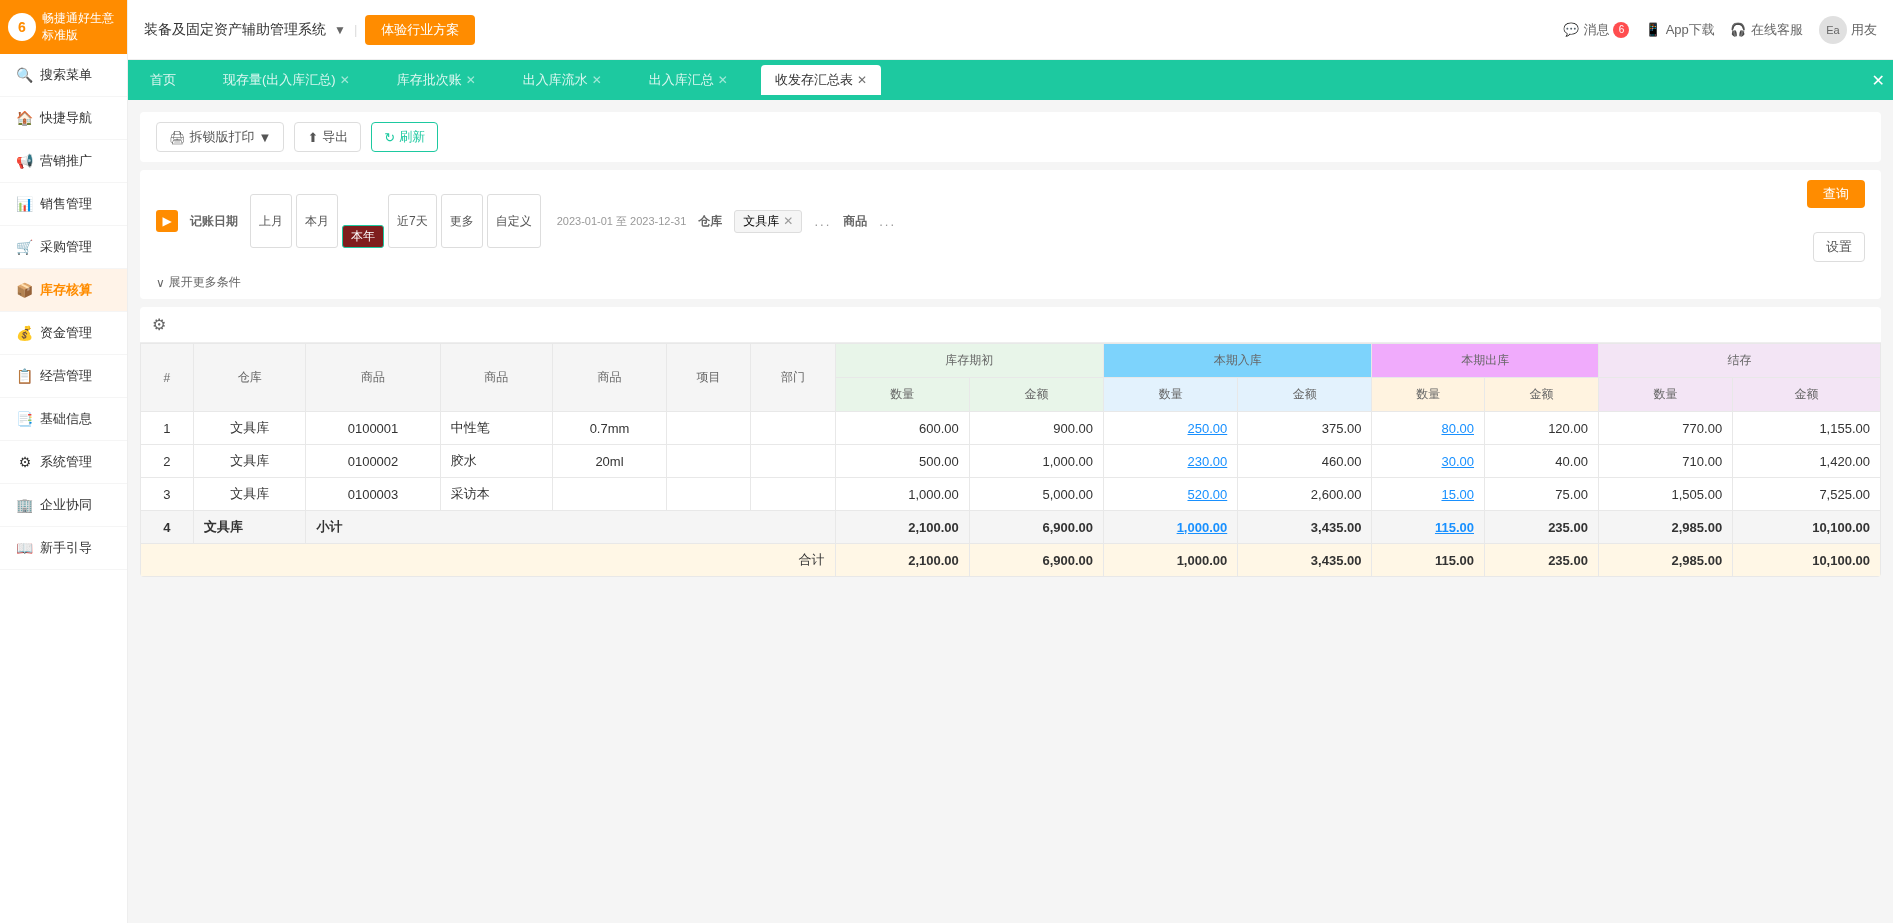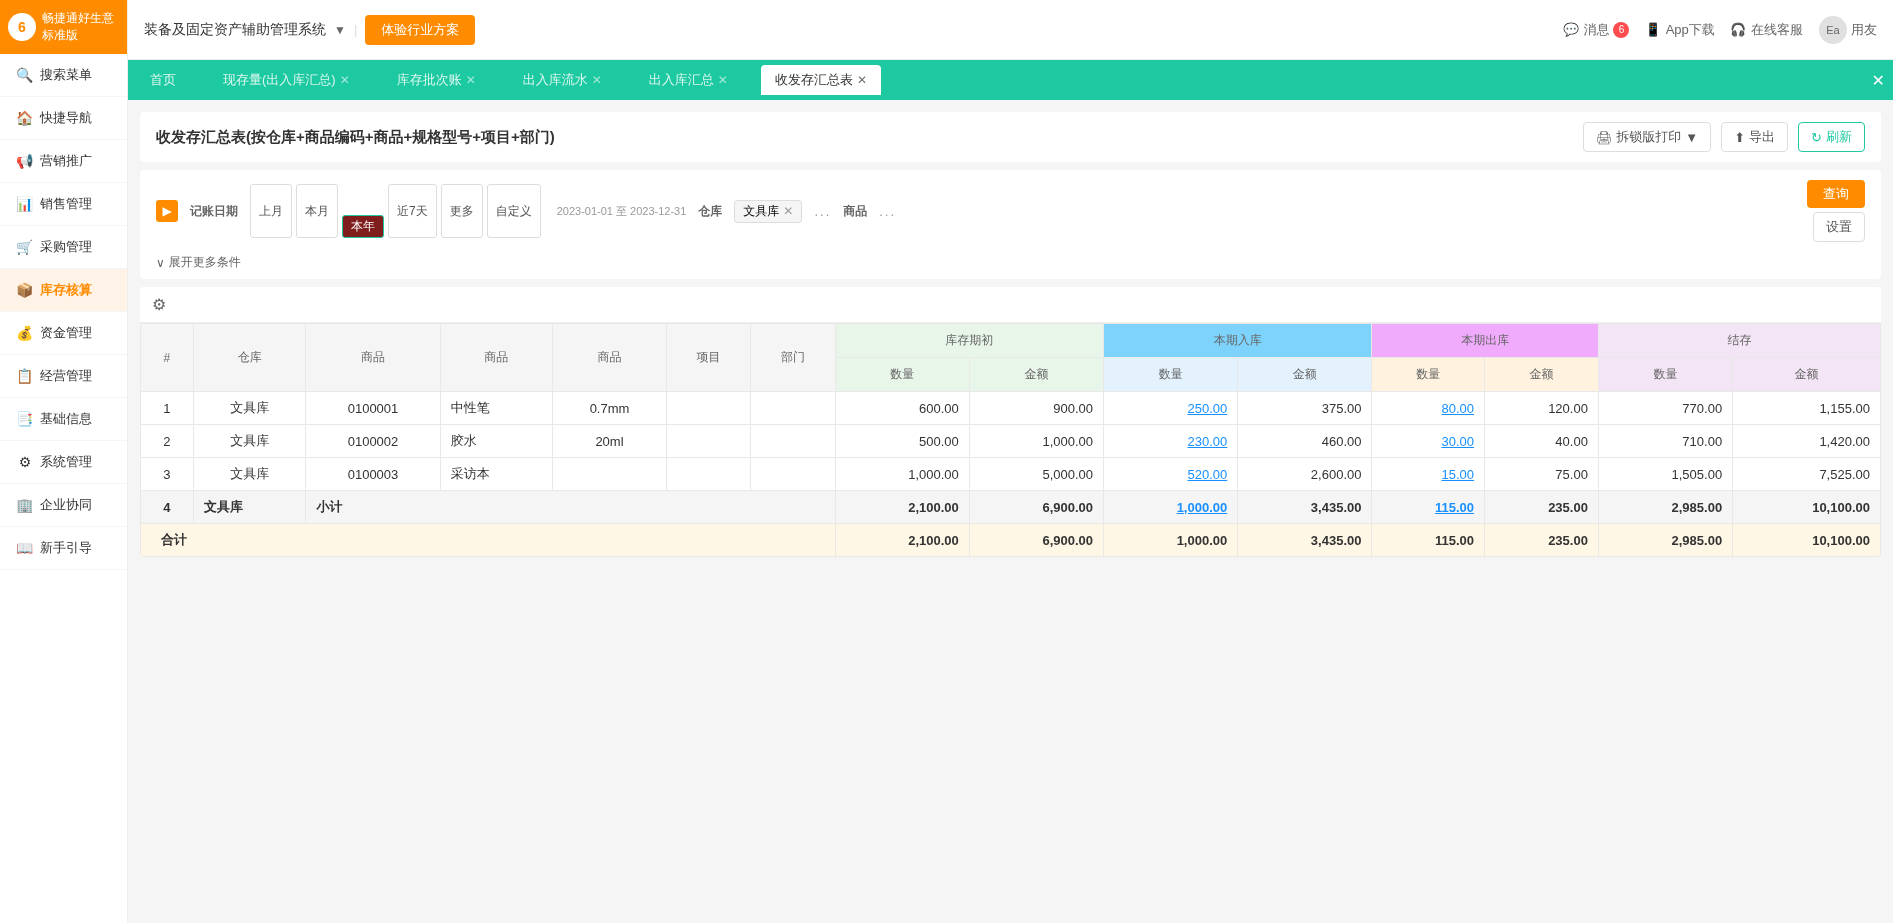--- a/index.html
+++ b/index.html
@@ -140,21 +140,21 @@
     .link-text { color: #1890ff; text-decoration: underline; cursor: pointer; }
 
     tfoot td { background: #fff7e6; font-weight: bold; }
 
     .search-btn {
       background: #ff8c00; color: #fff; border: none; padding: 5px 16px;
       border-radius: 4px; cursor: pointer; font-size: 13px;
     }
     .set-btn {
       background: #fff; color: #555; border: 1px solid #ddd; padding: 5px 12px;
-      border-radius: 4px; cursor: pointer; font-size: 13px; margin-top: 0; display: block;
+      border-radius: 4px; cursor: pointer; font-size: 13px; margin-top: 20px; display: block;
     }
     .query-area { display: flex; flex-direction: column; align-items: flex-end; gap: 4px; margin-left: auto; }
 
     
     .arrow-btn {
       width: 22px; height: 22px; background: #ff8c00; color: #fff;
       border: none; border-radius: 3px; cursor: pointer; font-size: 12px;
       display: flex; align-items: center; justify-content: center; flex-shrink: 0;
     }
   </style>
@@ -279,21 +279,20 @@
           <span>收发存汇总表</span>
           <span class="tab-close">✕</span>
         </div>
       </div>
     <span class="tab-bar-close">✕</span>
   </div>
 
   <div class="content-area">
 
     <div class="page-title-bar">
-      <span class="page-title">收发存汇总表(按仓库+商品编码+商品+规格型号+项目+部门)</span>
       <div class="page-actions">
         <button class="action-btn">
           <span>🖨</span>
           <span>拆锁版打印</span>
           <span>▼</span>
         </button>
         <button class="action-btn">
           <span>⬆</span>
           <span>导出</span>
         </button>
@@ -431,21 +430,21 @@
   <td class="td-right"><span class="link-text"><b>1,000.00</b></span></td>
   <td class="td-right"><b>3,435.00</b></td>
   <td class="td-right"><span class="link-text"><b>115.00</b></span></td>
   <td class="td-right"><b>235.00</b></td>
   <td class="td-right"><b>2,985.00</b></td>
   <td class="td-right"><b>10,100.00</b></td>
 </tr>
           </tbody>
         <tfoot>
           <tr>
-            <td colspan="7" class="td-left" style="font-weight:bold;padding-left:20px;">合计</td>
+            <td colspan="7" class="td-left" style="font-weight:normal;padding-left:20px;text-align:right;">合计</td>
             <td class="td-right">2,100.00</td>
             <td class="td-right">6,900.00</td>
             <td class="td-right">1,000.00</td>
             <td class="td-right">3,435.00</td>
             <td class="td-right">115.00</td>
             <td class="td-right">235.00</td>
             <td class="td-right">2,985.00</td>
             <td class="td-right">10,100.00</td>
           </tr>
         </tfoot>

